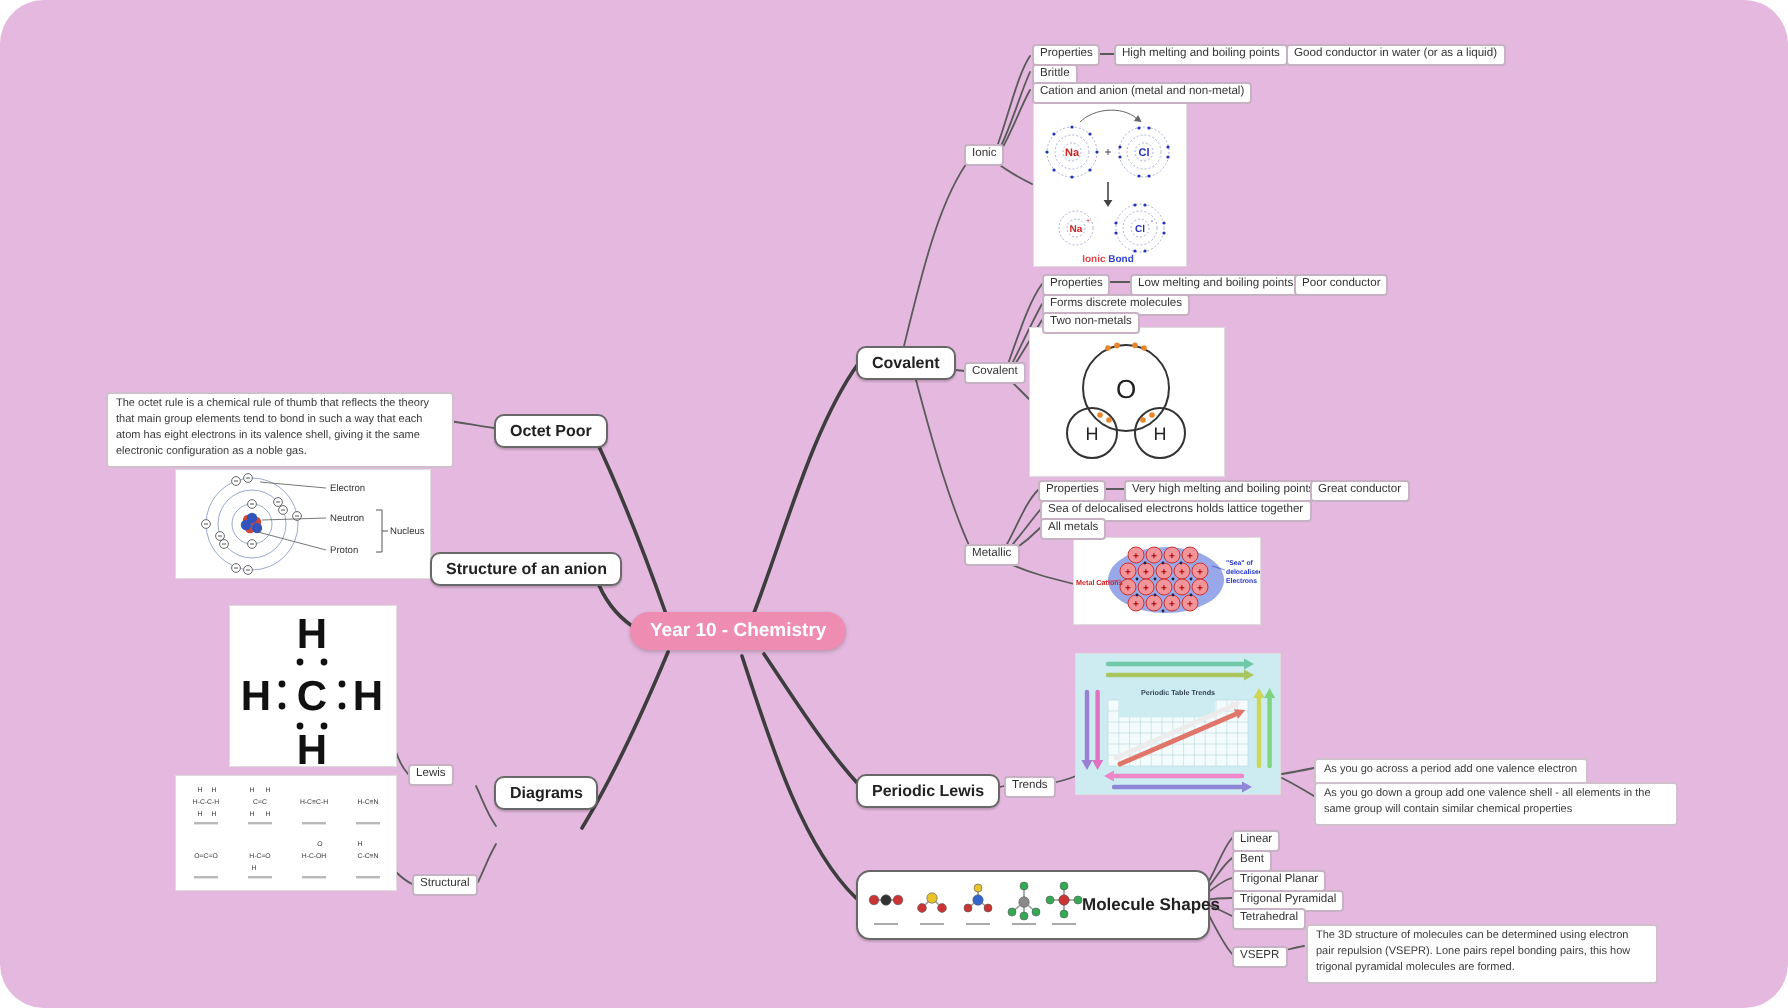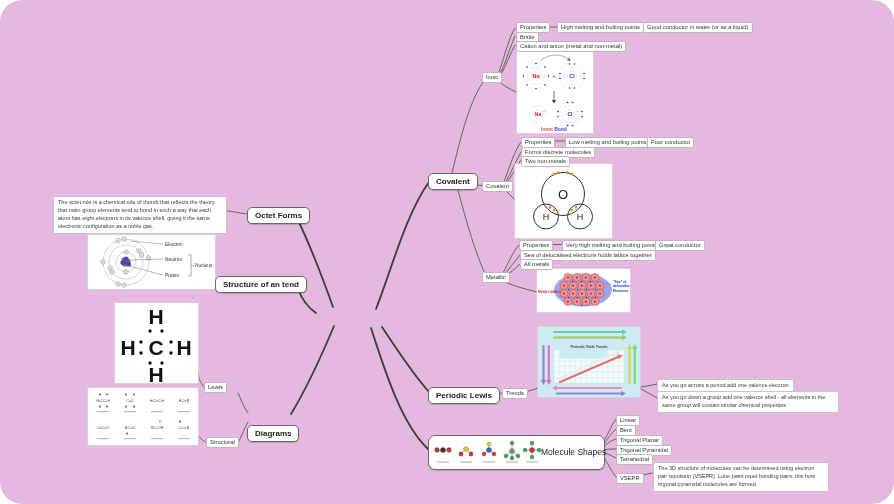--- a/index.html
+++ b/index.html
@@ -12,21 +12,21 @@
              box-shadow:0 1px 1px rgba(0,0,0,.18);}
   .sub-label{position:absolute;background:#ffffff;border:1px solid #c7b2c3;border-radius:2px;
              font-size:5.8px;color:#333;padding:1px 3px;white-space:nowrap;line-height:7px;}
   .note-box{position:absolute;background:#ffffff;border:1px solid #cfc0cc;border-radius:2px;
             font-size:5.5px;color:#3a3a3a;padding:2px 4px;line-height:1.45;}
   .nowrap{white-space:nowrap;}
   .img-box{position:absolute;background:#ffffff;box-shadow:0 0 0 .5px #ddd;}
   .img-box svg{display:block;}
   .big-box{position:absolute;background:#ffffff;border:1px solid #686868;border-radius:7px;
            box-shadow:0 1px 1px rgba(0,0,0,.18);}
-  .shapes-title{position:absolute;font-weight:normal;font-size:8.5px;color:#222;white-space:nowrap;}
+  .shapes-title{position:absolute;font-weight:bold;font-size:8.5px;color:#222;white-space:nowrap;}
 </style>
 </head>
 <body>
 
 <div class="canvas">
 
   <svg class="wires" viewBox="0 0 894 504">
     <g fill="none" stroke="#3d3d3d" stroke-width="1.8" stroke-linecap="round">
       <path d="M 376 309 C 392 268, 406 214, 429 182"></path>
       <path d="M 333 307 C 322 276, 309 243, 297 218"></path>
@@ -437,25 +437,26 @@
         <rect x="5" y="21.5" width="12" height="1"></rect>
           <rect x="28" y="21.5" width="12" height="1"></rect>
         <rect x="51" y="21.5" width="12" height="1"></rect>
           <rect x="74" y="21.5" width="12" height="1"></rect>
           <rect x="94" y="21.5" width="12" height="1"></rect>
       </g>
     </svg>
   </div>
   <span class="shapes-title" style="left:541px;top:447px">Molecule Shapes</span>
 
+  <div class="central" style="left:315px;top:306px">Year 10 - Chemistry</div>
 
   <div class="main-node" style="left:428px;top:173px">Covalent</div>
-  <div class="main-node" style="left:247px;top:207px">Octet Forms</div>
-  <div class="main-node" style="left:215px;top:276px">Structure of an tend</div>
-  <div class="main-node" style="left:247px;top:425px">Diagrams</div>
+  <div class="main-node" style="left:247px;top:207px">Octet Poor</div>
+  <div class="main-node" style="left:215px;top:276px">Structure of an anion</div>
+  <div class="main-node" style="left:247px;top:388px">Diagrams</div>
   <div class="main-node" style="left:428px;top:387px">Periodic Lewis</div>
 
   <div class="sub-label" style="left:482px;top:72px">Ionic</div>
   <div class="sub-label" style="left:516px;top:22px">Properties</div>
   <div class="sub-label" style="left:557px;top:22px">High melting and boiling points</div>
   <div class="sub-label" style="left:643px;top:22px">Good conductor in water (or as a liquid)</div>
   <div class="sub-label" style="left:516px;top:31.5px">Brittle</div>
   <div class="sub-label" style="left:516px;top:41px">Cation and anion (metal and non-metal)</div>
 
   <div class="sub-label" style="left:482px;top:181px">Covalent</div>

